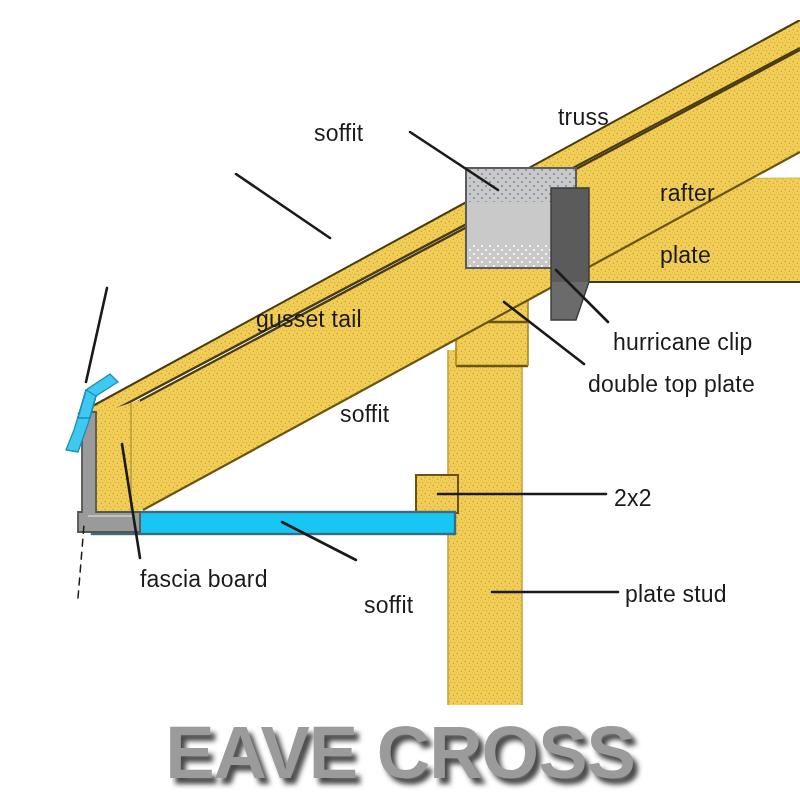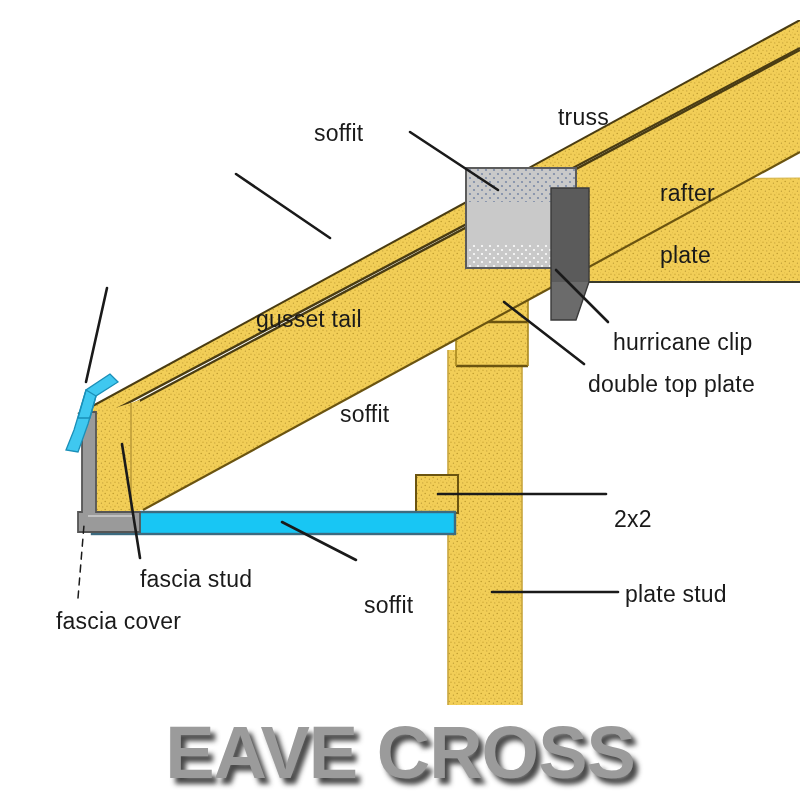--- a/index.html
+++ b/index.html
@@ -136,20 +136,19 @@
   </svg>
 
   <div class="lbl" style="left:558px;top:84px">truss</div>
   <div class="lbl" style="left:314px;top:100px">soffit</div>
   <div class="lbl" style="left:660px;top:160px">rafter</div>
   <div class="lbl" style="left:660px;top:222px">plate</div>
   <div class="lbl" style="left:256px;top:286px">gusset tail</div>
   <div class="lbl" style="left:588px;top:351px">double top plate</div>
   <div class="lbl" style="left:613px;top:309px">hurricane clip</div>
   <div class="lbl" style="left:340px;top:381px">soffit</div>
-  <div class="lbl" style="left:614px;top:486px">2x2</div>
+  <div class="lbl" style="left:614px;top:465px">2x2</div>
   <div class="lbl" style="left:625px;top:561px">plate stud</div>
-  <div class="lbl" style="left:140px;top:546px">fascia stud</div>
+  <div class="lbl" style="left:140px;top:546px">fascia board</div>
   <div class="lbl" style="left:364px;top:572px">soffit</div>
-  <div class="lbl" style="left:56px;top:588px">fascia cover</div>
 
   <div id="title">EAVE CROSS SECTION</div>
 </div>
 
 </body></html>

